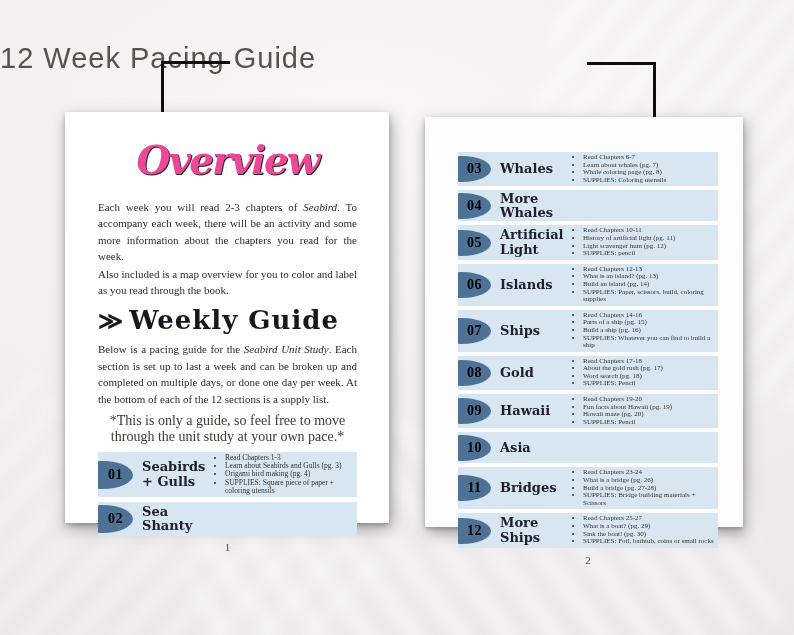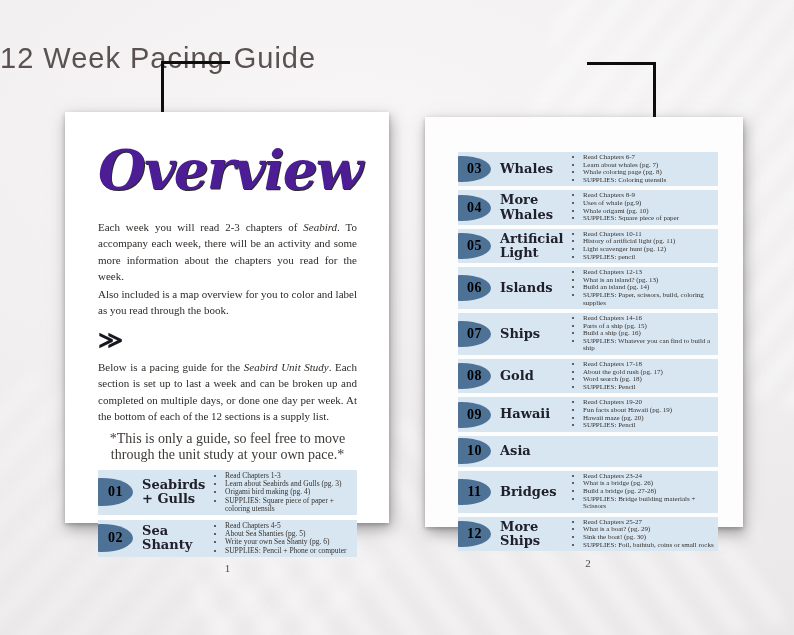--- a/index.html
+++ b/index.html
@@ -22,21 +22,21 @@
   .bracket-right{left:587px;top:62px;width:66px;height:54px;border-top:3px solid #0d0d0d;border-right:3px solid #0d0d0d;}
 
   .page{position:absolute;z-index:2;background:#ffffff;
     box-shadow:2px 6px 14px rgba(80,78,80,.5), 0 2px 4px rgba(60,58,60,.3);}
   .page1{left:65px;top:112px;width:324px;height:411px;padding:0;box-sizing:border-box;}
   .page2{left:425px;top:117px;width:318px;height:410px;background:#fdfdfd;box-sizing:border-box;
     padding:28px 25px 0 33px;}
 
   .p1-inner{padding:0 32px 0 33px;}
   .script-title{margin:24px 0 0;text-align:center;font-family:"DejaVu Serif",serif;
-    font-style:italic;font-weight:bold;font-size:55px;line-height:1.25;color:#4c1d95;
+    font-style:italic;font-weight:bold;font-size:39px;line-height:1.25;color:#ec4899;
     letter-spacing:-2px;text-shadow:1px 1px 0 #2b2b2b;}
   .body-p{margin:14px 0 0;font-size:11px;line-height:1.5;text-align:justify;color:#2e2a27;}
   .body-p.second{margin-top:1px;}
   .guide-h{margin:8px 0 0;font-family:"DejaVu Serif",serif;font-weight:bold;font-size:26px;
     line-height:1.05;color:#17171f;letter-spacing:1px;display:flex;align-items:center;}
   .chev{font-weight:bold;font-size:24px;margin-right:5px;color:#17171f;}
   .guide-p{margin:7px 0 0;}
   .note{margin:6px 0 0;text-align:center;font-size:14px;color:#3d3936;}
 
   .weeks{display:flex;flex-direction:column;margin-top:7px;}
@@ -70,20 +70,21 @@
   <div class="bracket bracket-left"></div>
   <div class="bracket bracket-right"></div>
 
   <section class="page page1">
     <div class="p1-inner">
       <h1 class="script-title">Overview</h1>
       <p class="body-p"><span>Each week you will read 2-3 chapters of </span><i>Seabird</i><span>. To accompany each week, there will be an activity and some more information about the chapters you read for the week.</span></p>
       <p class="body-p second">Also included is a map overview for you to color and label as you read through the book.</p>
       <h2 class="guide-h">
           <span class="chev">≫</span>
+          <span>Weekly Guide</span>
         </h2>
       <p class="body-p guide-p"><span>Below is a pacing guide for the </span><i>Seabird Unit Study</i><span>. Each section is set up to last a week and can be broken up and completed on multiple days, or done one day per week. At the bottom of each of the 12 sections is a supply list.</span></p>
       <p class="note">*This is only a guide, so feel free to move through the unit study at your own pace.*</p>
       <div class="weeks weeks1">
   <div class="week-row">
     <div class="week-badge">
       <span class="week-num">01</span>
     </div>
     <div class="week-label">Seabirds
 + Gulls</div>
@@ -94,26 +95,20 @@
               <li>SUPPLIES: Square piece of paper + coloring utensils</li>
             </ul>
   </div>
 
   <div class="week-row">
     <div class="week-badge">
       <span class="week-num">02</span>
     </div>
     <div class="week-label">Sea
 Shanty</div>
-    <ul class="week-bullets">
-              <li>Read Chapters 4-5</li>
-              <li>About Sea Shanties (pg. 5)</li>
-              <li>Write your own Sea Shanty (pg. 6)</li>
-              <li>SUPPLIES: Pencil + Phone or computer</li>
-            </ul>
   </div>
 </div>
       <div class="pagenum">1</div>
     </div>
   </section>
 
   <section class="page page2">
     <div class="weeks weeks2">
   <div class="week-row">
     <div class="week-badge">
@@ -127,26 +122,20 @@
             <li>SUPPLIES: Coloring utensils</li>
           </ul>
   </div>
 
   <div class="week-row">
     <div class="week-badge">
       <span class="week-num">04</span>
     </div>
     <div class="week-label">More
 Whales</div>
-    <ul class="week-bullets">
-            <li>Read Chapters 8-9</li>
-            <li>Uses of whale (pg.9)</li>
-            <li>Whale origami (pg. 10)</li>
-            <li>SUPPLIES: Square piece of paper</li>
-          </ul>
   </div>
 
   <div class="week-row">
     <div class="week-badge">
       <span class="week-num">05</span>
     </div>
     <div class="week-label">Artificial
 Light</div>
     <ul class="week-bullets">
             <li>Read Chapters 10-11</li>

